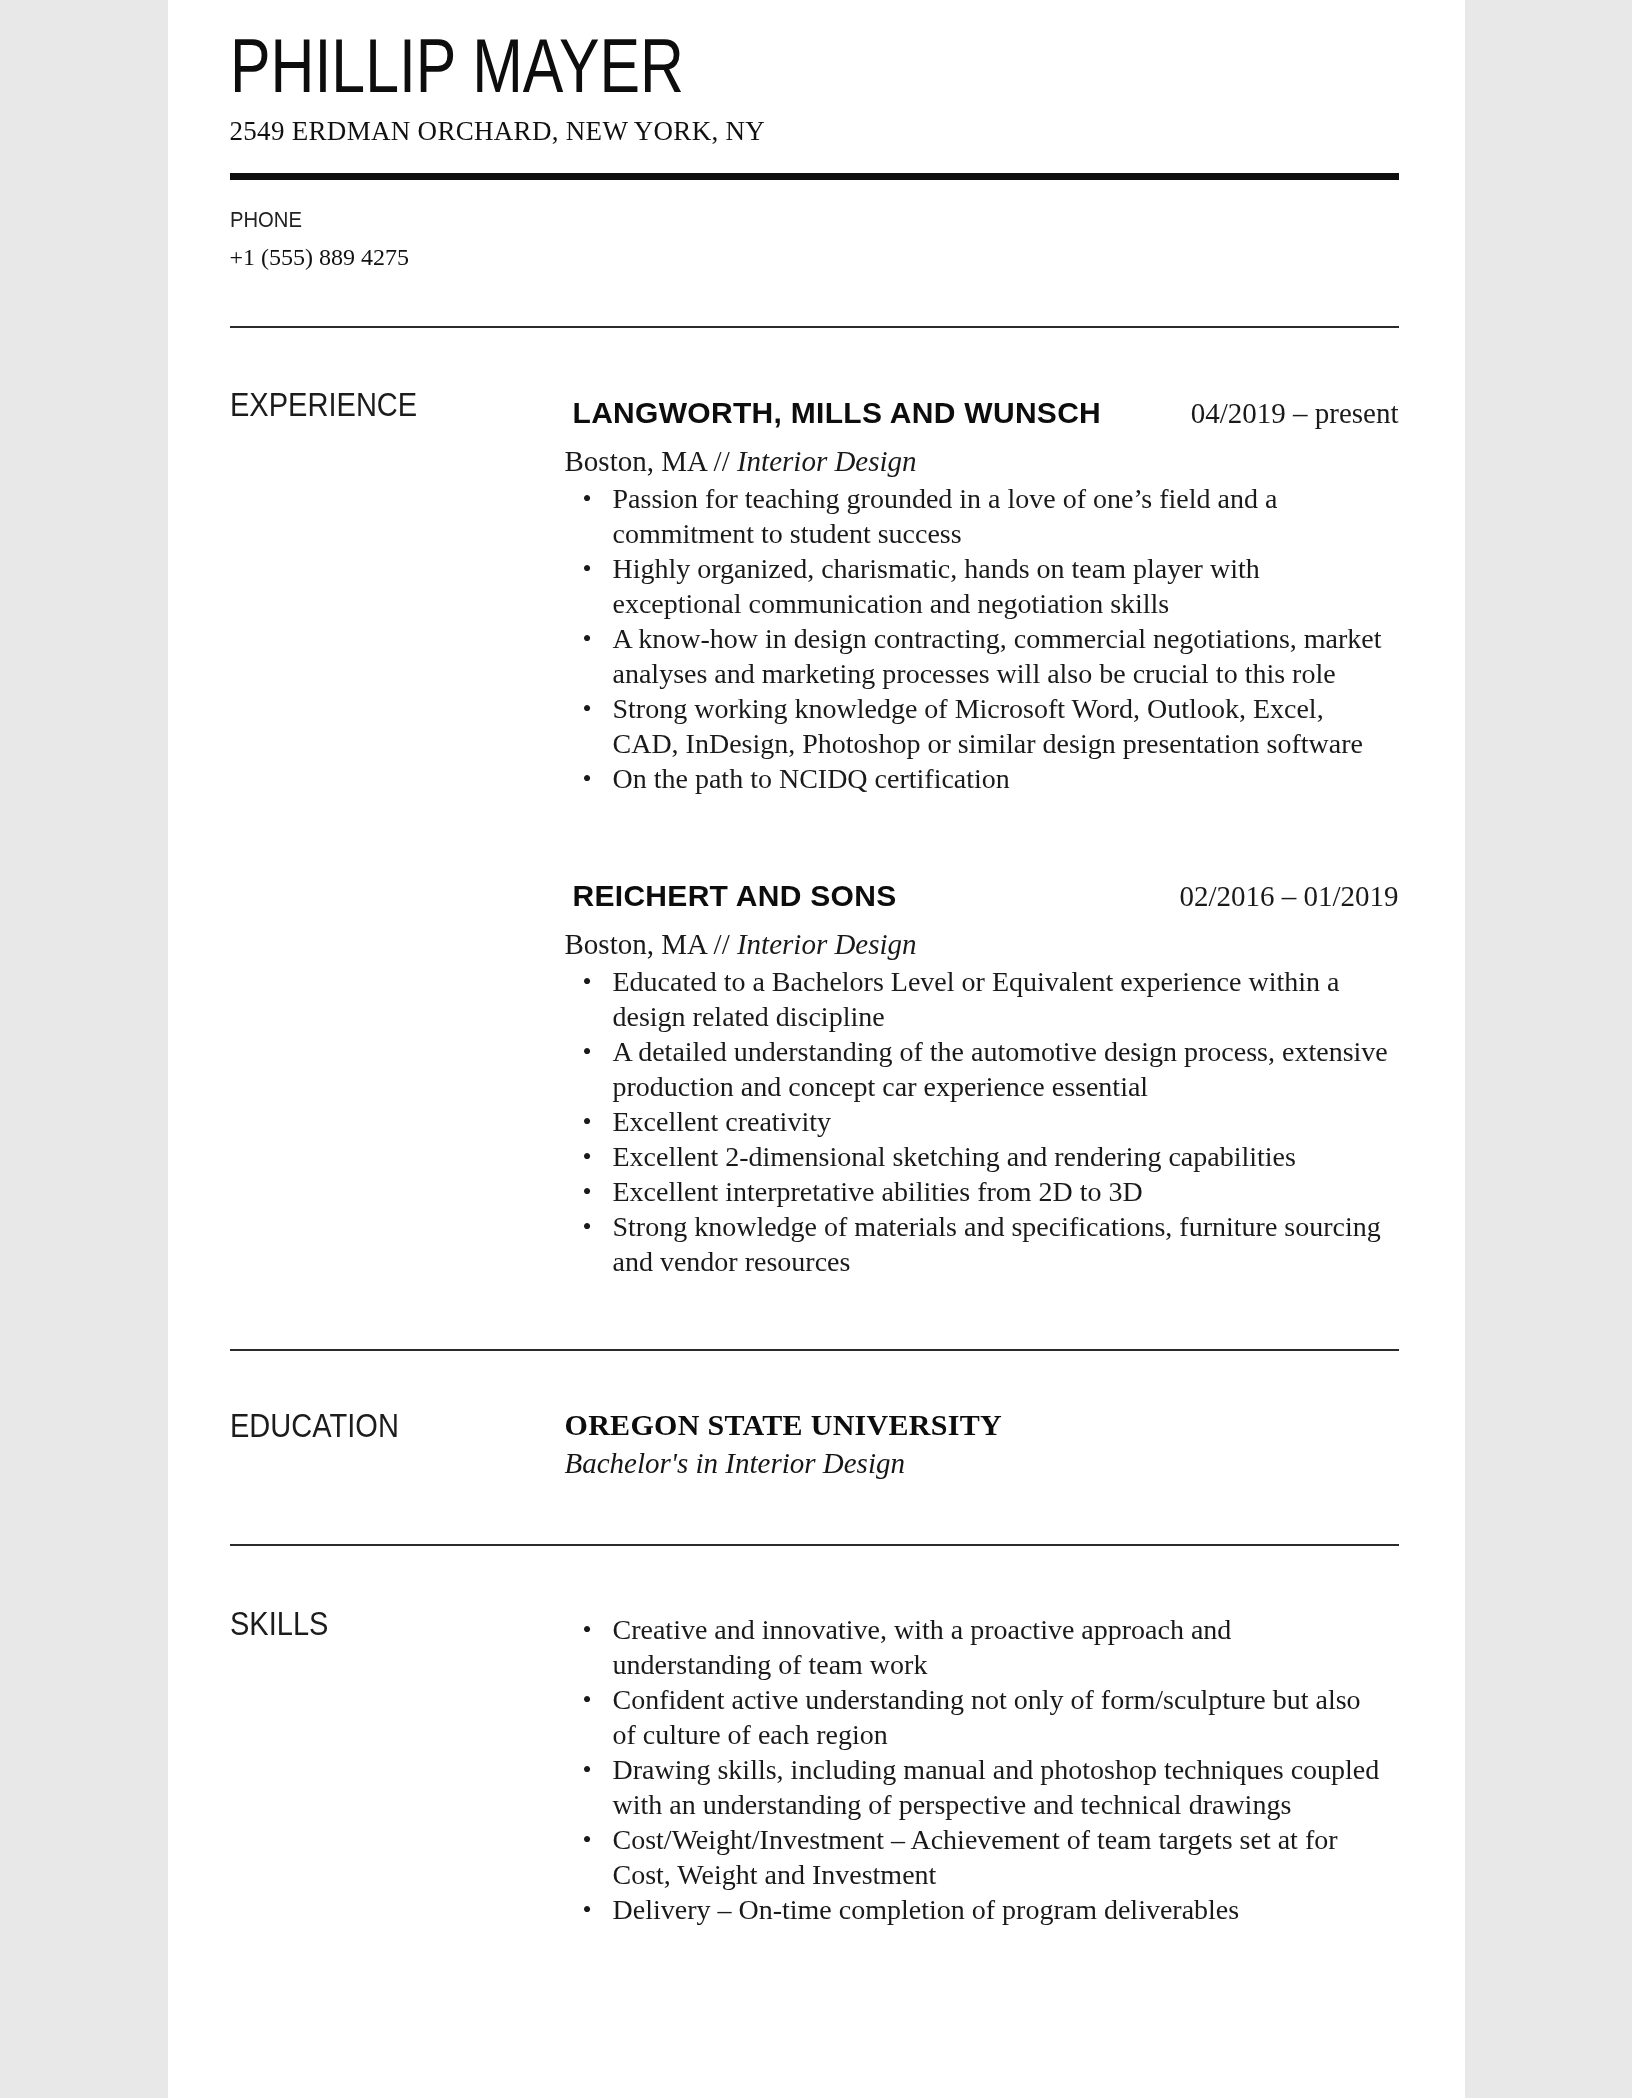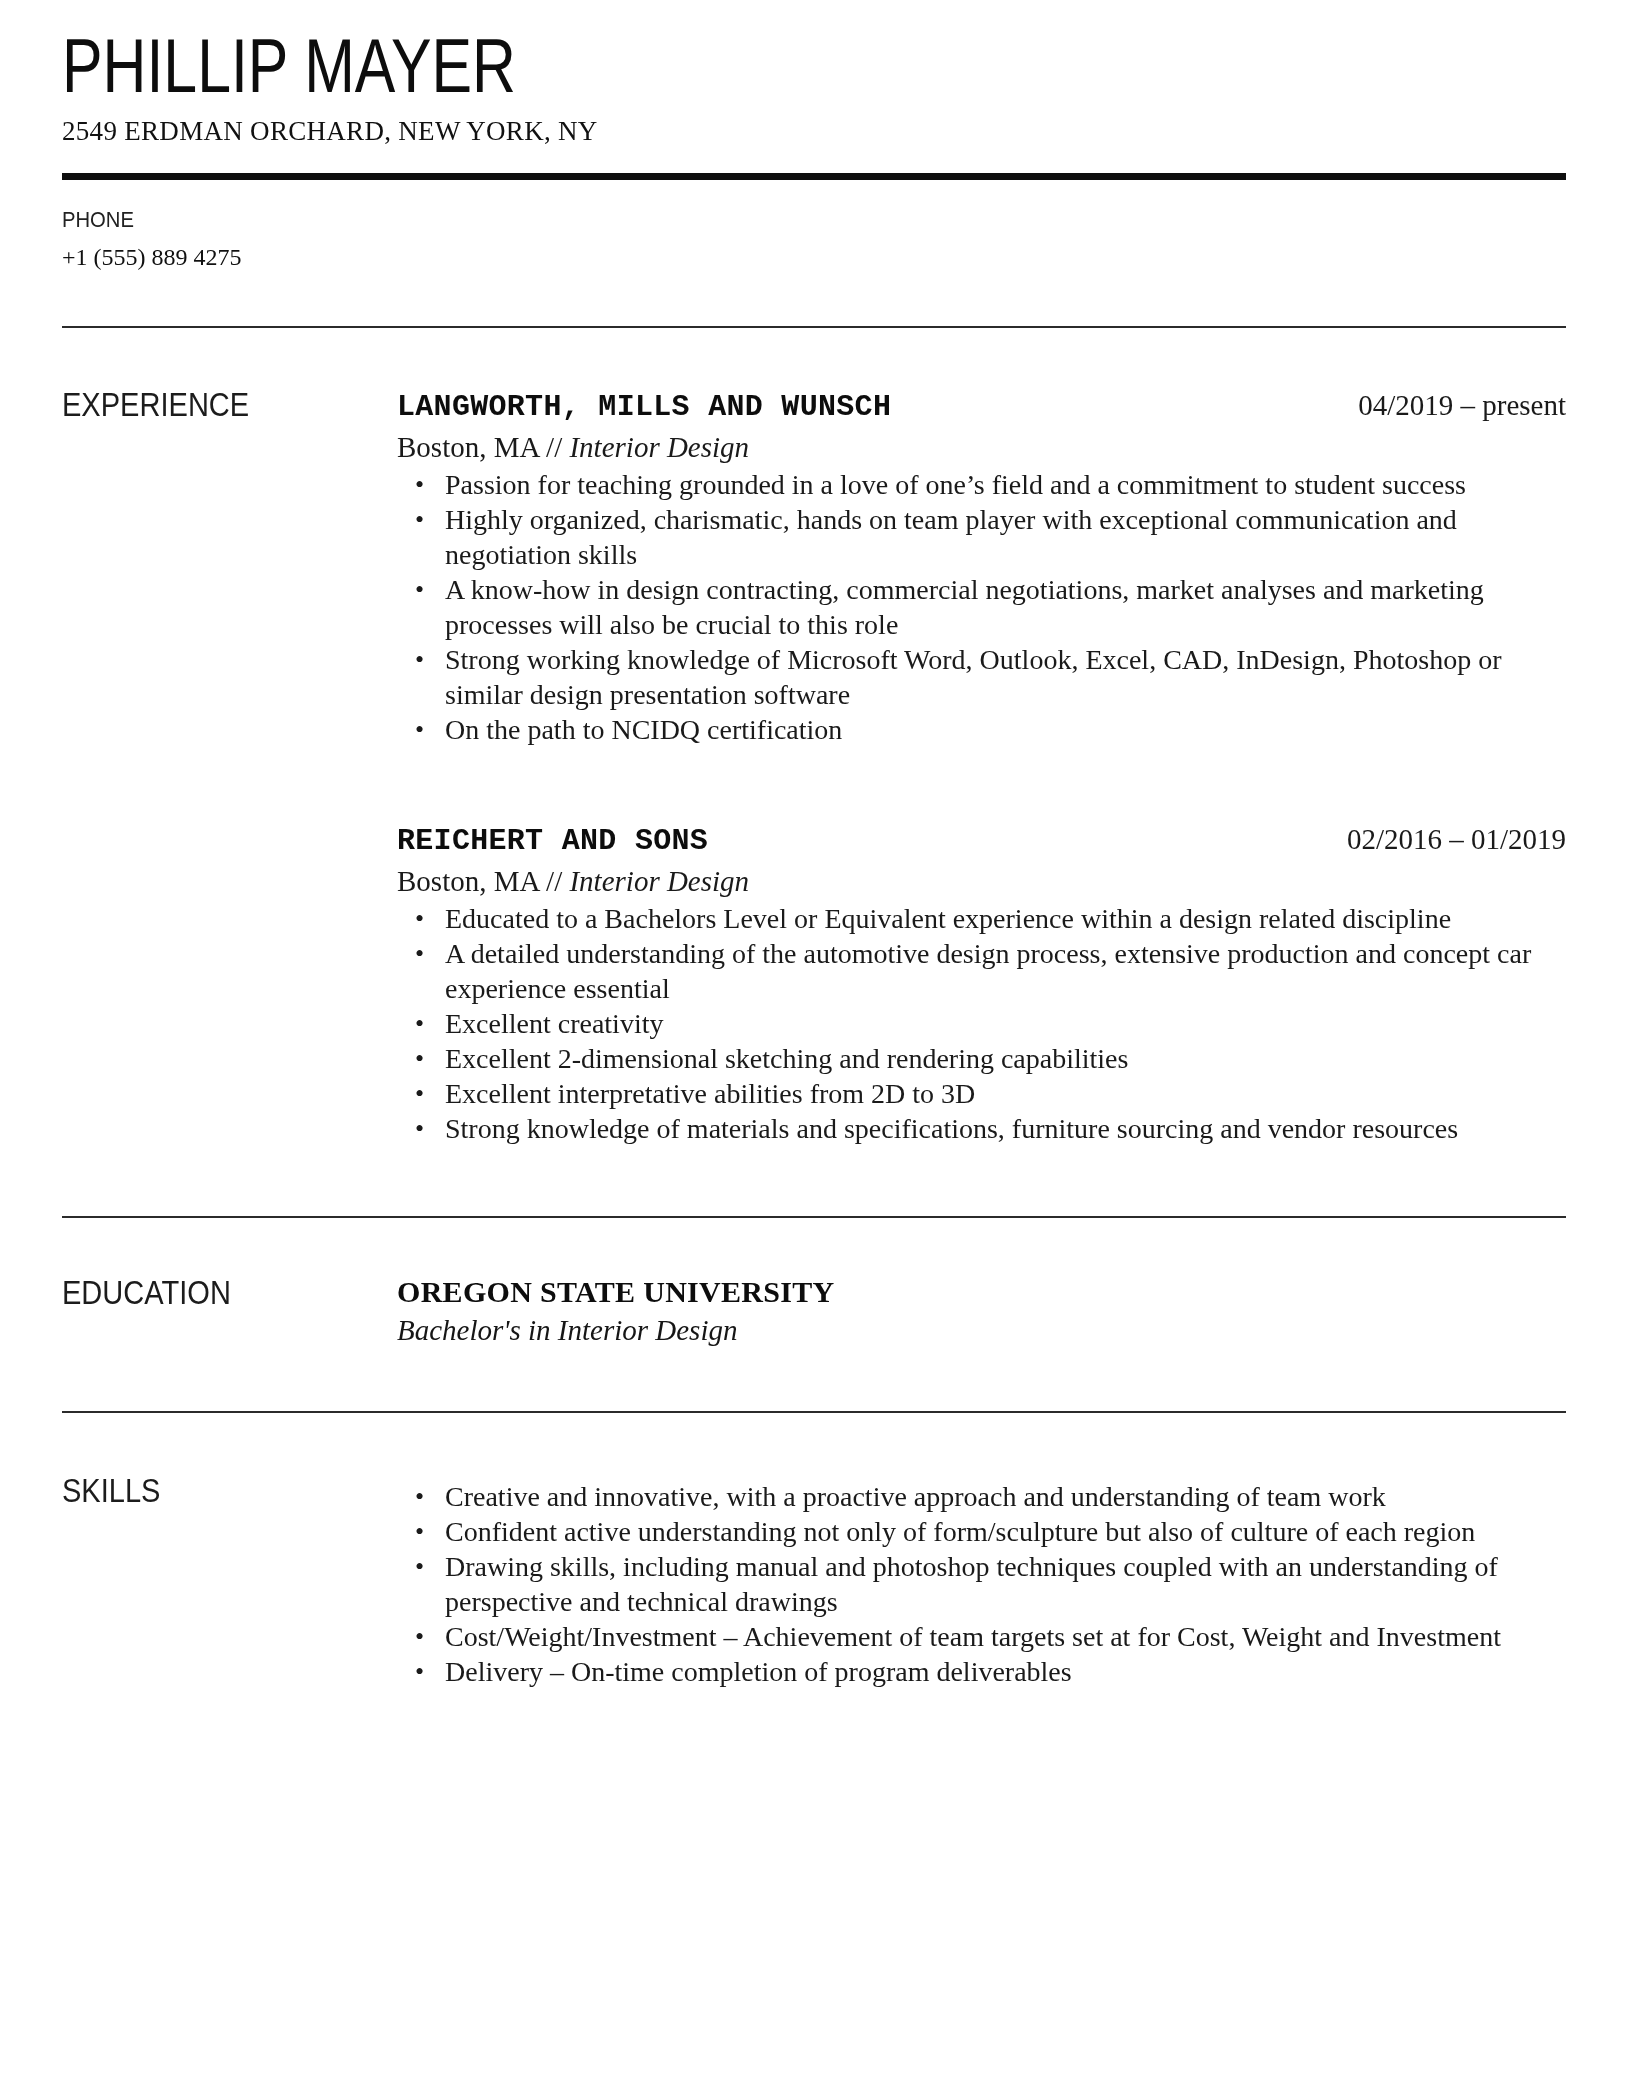--- a/index.html
+++ b/index.html
@@ -1,18 +1,18 @@
 <!DOCTYPE html>
 <html><head>
 <meta charset="utf-8">
 <style>
   html, body { margin: 0; padding: 0; background: #e8e8e8; }
   .page {
     position: relative;
-    width: 1632px;
+    width: 1297px;
     min-height: 2098px;
     margin: 0 auto;
     background: #ffffff;
     box-sizing: border-box;
     padding: 28px 66px 40px 62px;
     color: #1a1a1a;
     font-family: "Liberation Serif", serif;
     font-size: 28px;
   }
   
@@ -84,22 +84,22 @@
   }
   
   .job + .job { margin-top: 72px; }
   .job-head {
     display: flex;
     justify-content: space-between;
     align-items: baseline;
     line-height: 40px;
   }
   .company {
-    margin: 0;
-    font-family: Liberation Mono, monospace;
+    margin: 8px;
+    font-family: Liberation Sans, sans-serif;
     font-weight: 700;
     font-size: 30px;
     color: #0d0d0d;
     letter-spacing: 0.3px;
   }
   .dates {
     font-size: 29px;
     color: #1a1a1a;
     white-space: nowrap;
   }

